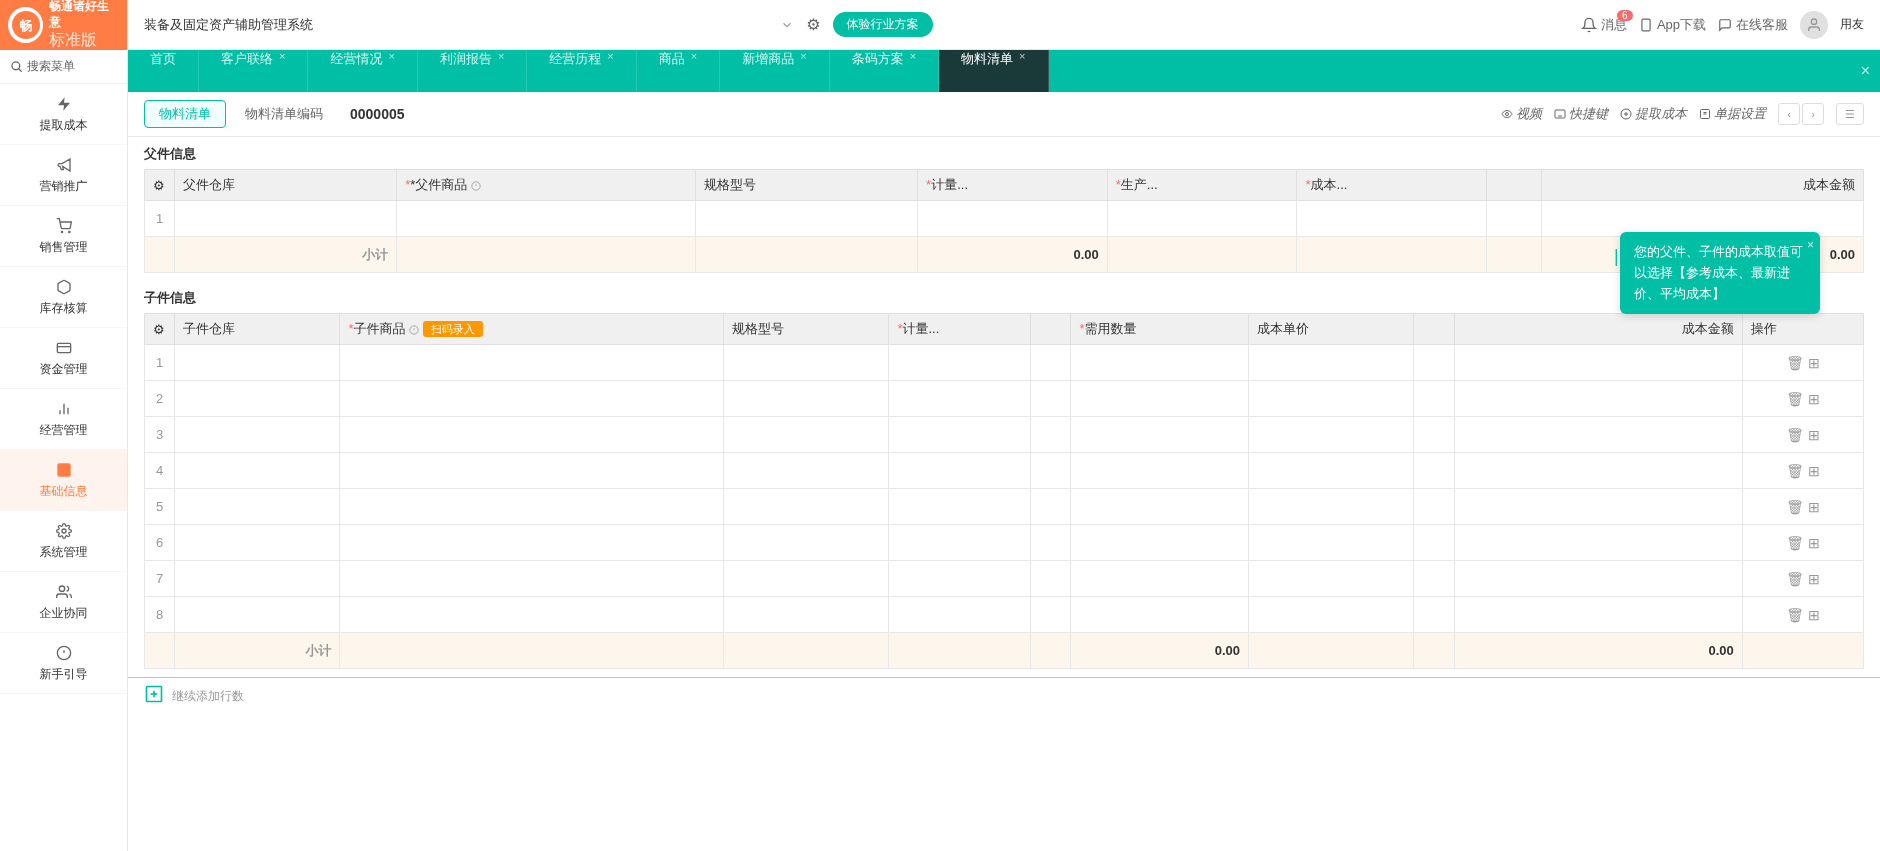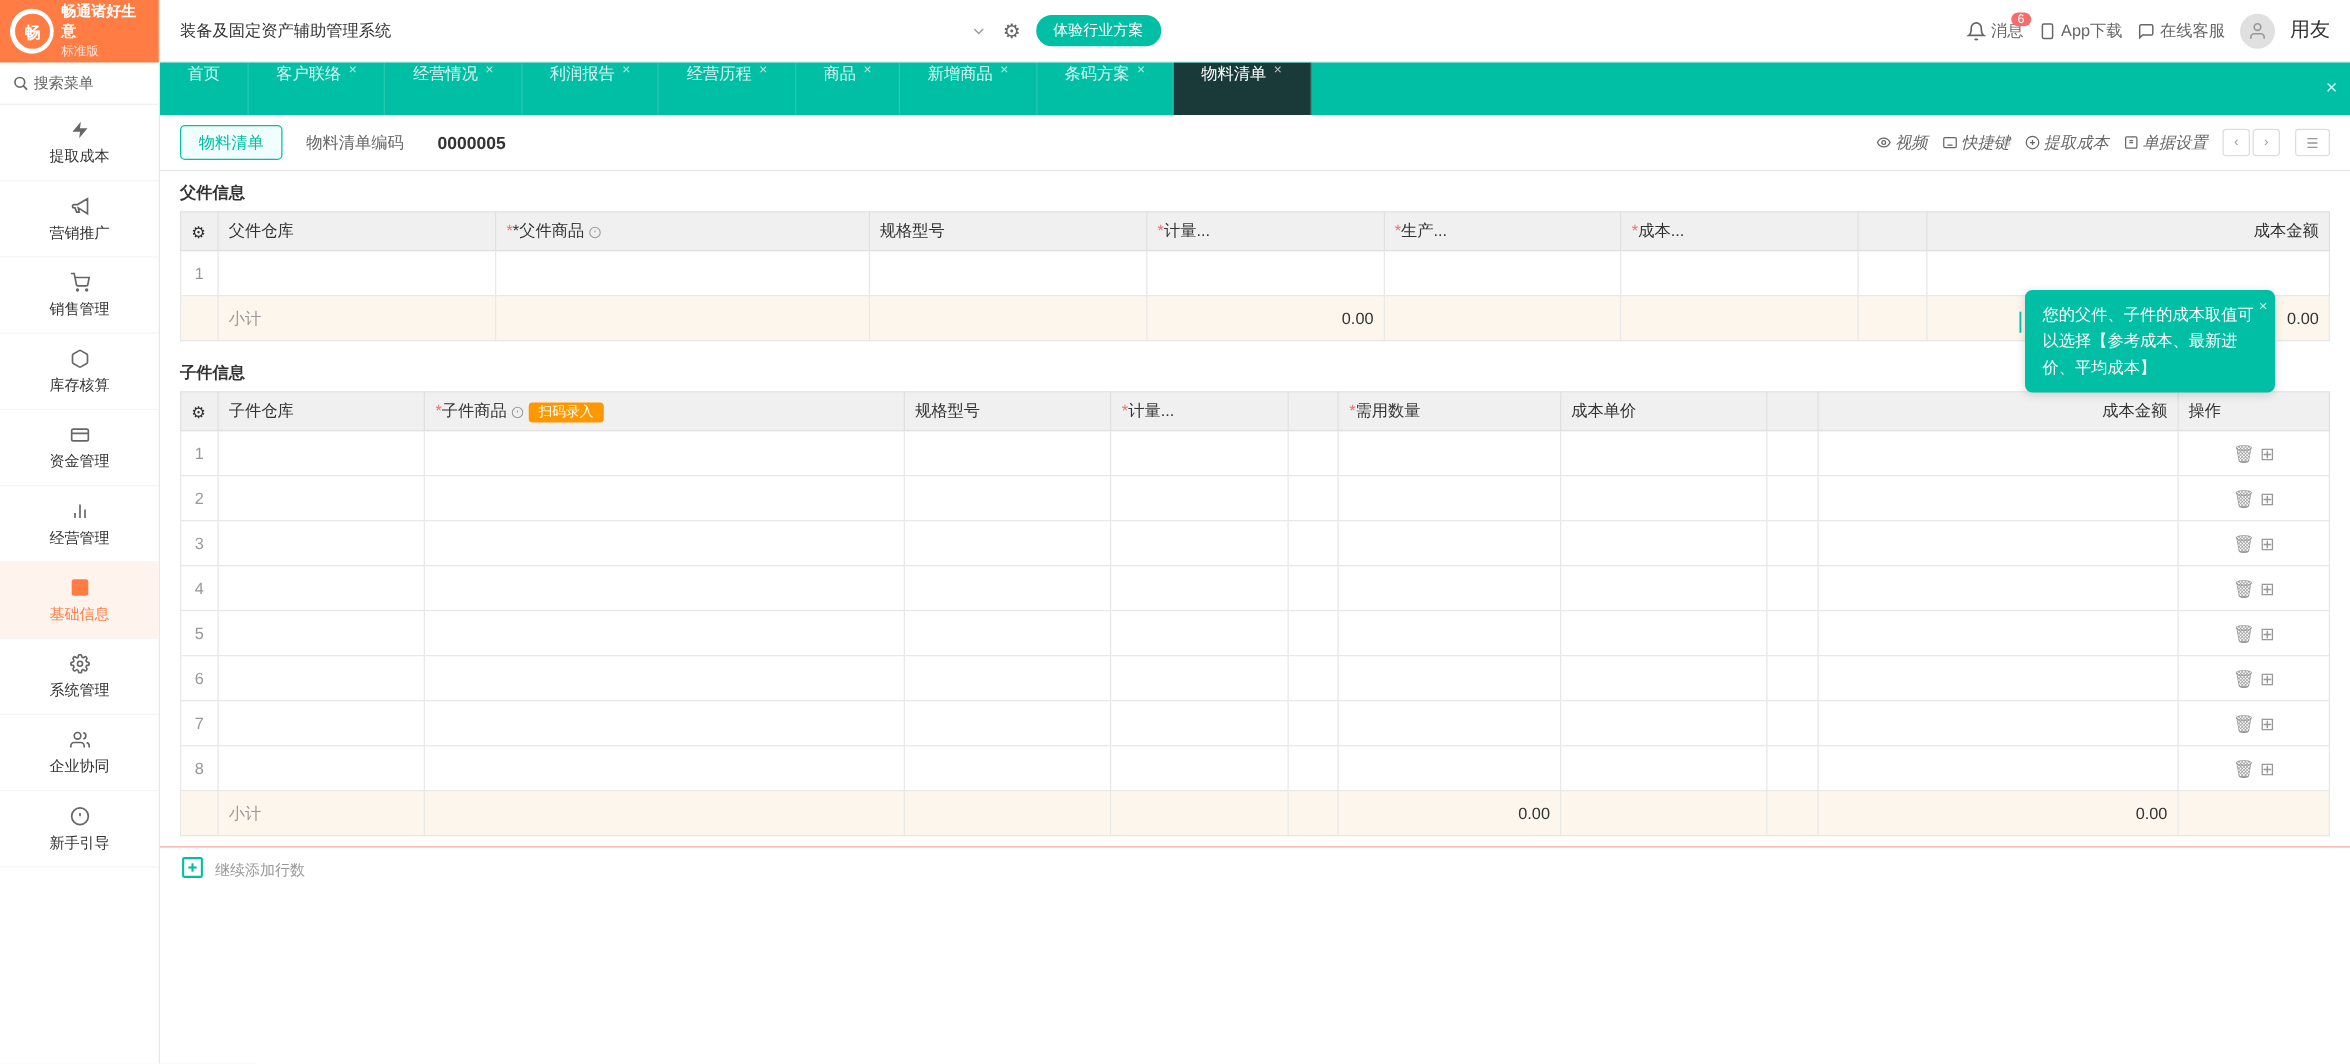--- a/index.html
+++ b/index.html
@@ -3,21 +3,21 @@
   <meta charset="utf-8">
   <style>
     * { box-sizing: border-box; margin: 0; padding: 0; font-family: 'Microsoft YaHei', Arial, sans-serif; font-size: 13px; }
     body { display: flex; height: 851px; overflow: hidden; background: #f5f5f5; }
 
     
     .sidebar { width: 128px; background: #fff; border-right: 1px solid #e8e8e8; display: flex; flex-direction: column; flex-shrink: 0; }
     .sidebar-logo { background: #ff7d45; padding: 10px 8px; display: flex; align-items: center; gap: 6px; height: 50px; }
     .sidebar-logo-icon { width: 36px; height: 36px; background: #fff; border-radius: 50%; display: flex; align-items: center; justify-content: center; overflow: hidden; }
     .sidebar-logo-text { color: #fff; font-size: 12px; font-weight: bold; line-height: 1.3; }
-    .sidebar-logo-sub { color: rgba(255,255,255,0.8); font-size: 10px; }
+    .sidebar-logo-sub { color: rgba(255,255,255,0.8); font-size: 16px; }
     .sidebar-search { display: flex; align-items: center; gap: 4px; padding: 8px 10px; border-bottom: 1px solid #f0f0f0; cursor: pointer; }
     .sidebar-search span { color: #666; font-size: 12px; }
     .sidebar-nav { flex: 1; overflow-y: auto; }
     .sidebar-item { display: flex; flex-direction: column; align-items: center; justify-content: center; padding: 10px 4px; cursor: pointer; border-bottom: 1px solid #f5f5f5; gap: 3px; }
     .sidebar-item.active { background: #fff3ed; }
     .sidebar-item .item-icon { width: 20px; height: 20px; display: flex; align-items: center; justify-content: center; }
     .sidebar-item .item-label { font-size: 12px; color: #333; text-align: center; }
     .sidebar-item.active .item-label { color: #ff7d45; }
     .sidebar-item.active .item-icon svg { fill: #ff7d45; }
 
@@ -56,21 +56,21 @@
 
     
     .section { padding: 8px 16px; }
     .section-title { font-size: 13px; font-weight: bold; color: #333; margin-bottom: 6px; }
 
     
     .data-table { width: 100%; border-collapse: collapse; font-size: 12px; }
     .data-table th { background: #f0f0f0; border: 1px solid #e0e0e0; padding: 6px 8px; text-align: left; white-space: nowrap; color: #333; font-weight: normal; }
     .data-table th .required { color: #f56c6c; }
     .data-table td { border: 1px solid #e8e8e8; padding: 4px 8px; height: 36px; color: #333; }
-    .data-table tr.subtotal td { background: #fdf6ec; font-weight: normal; }
+    .data-table tr.subtotal td { background: #fdf6ec; font-weight: bold; text-align: right; }
     .data-table .row-num { color: #999; text-align: center; width: 30px; }
     .data-table .subtotal-label { color: #999; }
     .data-table .value-right { text-align: right; }
 
     .scan-btn { background: #ff9800; color: #fff; padding: 2px 8px; border-radius: 3px; font-size: 11px; cursor: pointer; }
     .action-icons { display: flex; gap: 4px; justify-content: center; }
     .action-icon { color: #999; cursor: pointer; font-size: 14px; }
 
     .settings-col { width: 28px; text-align: center; cursor: pointer; color: #666; }
 
@@ -250,21 +250,21 @@
           <path d="M21 15a2 2 0 0 1-2 2H7l-4 4V5a2 2 0 0 1 2-2h14a2 2 0 0 1 2 2z"></path>
         </svg>
       <span>在线客服</span>
     </div>
     <div class="user-avatar">
       <svg width="16" height="16" viewBox="0 0 24 24" fill="none" stroke="#999" stroke-width="2">
           <path d="M20 21v-2a4 4 0 0 0-4-4H8a4 4 0 0 0-4 4v2"></path>
           <circle cx="12" cy="7" r="4"></circle>
         </svg>
     </div>
-    <span style="color:#333; font-size:16px;">用友</span>
+    <span style="color:#333; font-size:12px;">用友</span>
   </div>
 
   <div class="nav-tabs">
     <div class="nav-tab">
       <span>首页</span>
     </div>
     <div class="nav-tab">
       <span>客户联络</span>
       <span class="close-x">×</span>
     </div>

